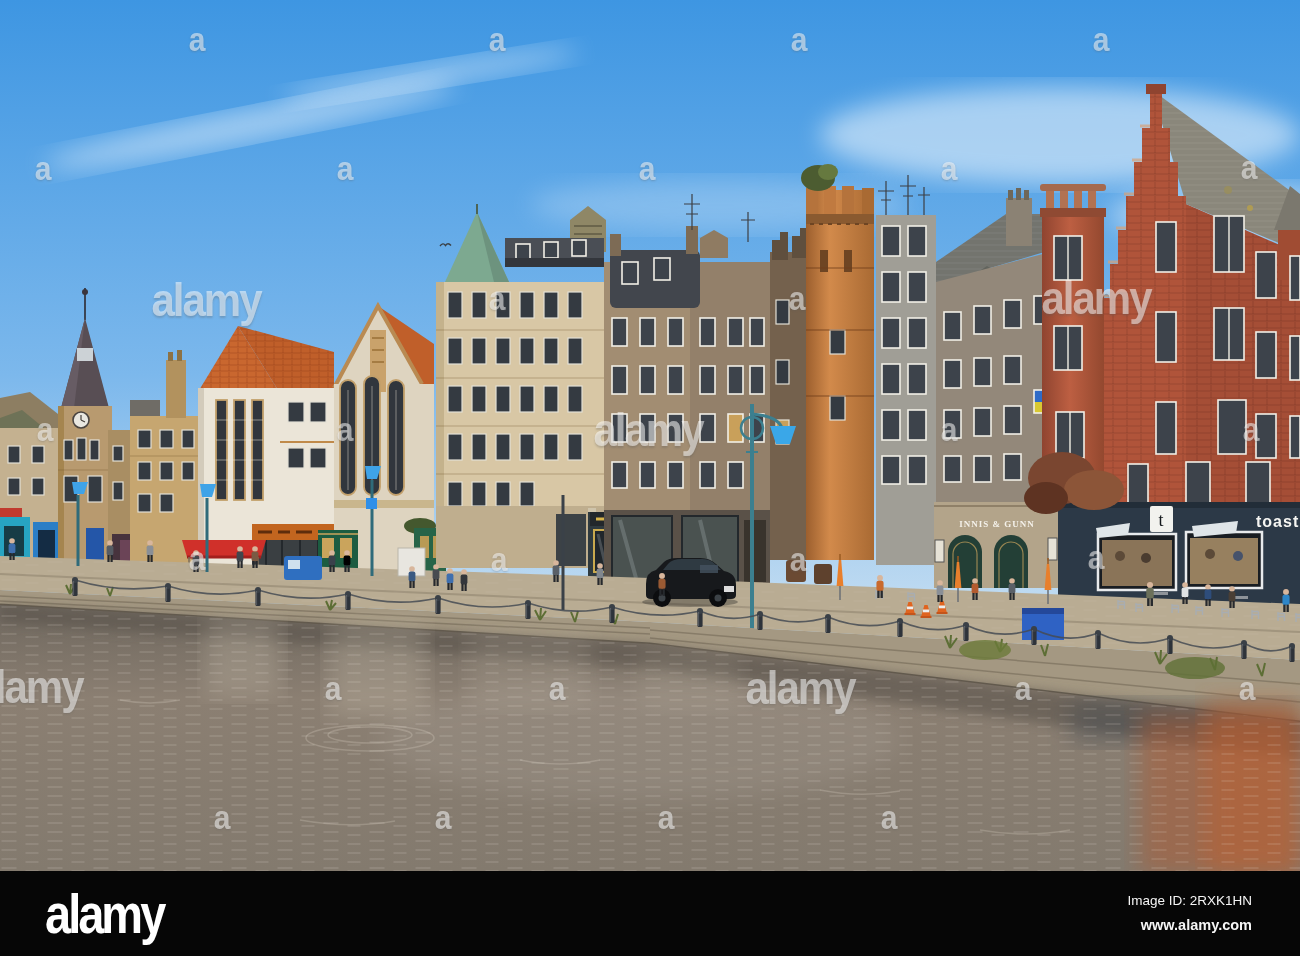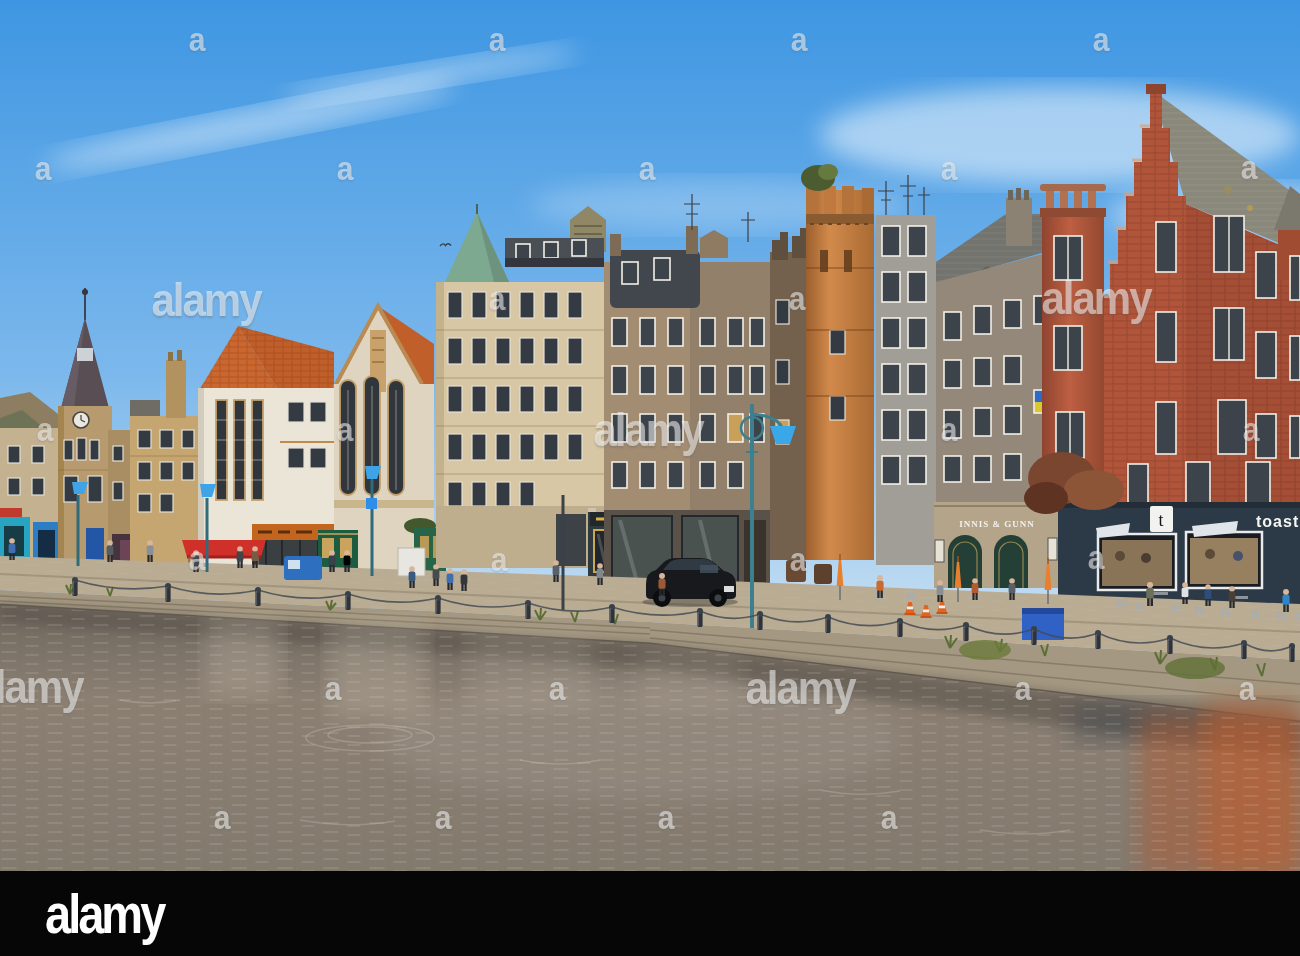--- a/index.html
+++ b/index.html
@@ -660,15 +660,19 @@
   <span class="wma" style="left:1023px;top:689px">a</span>
   <span class="wma" style="left:1247px;top:689px">a</span>
   <span class="wma" style="left:222px;top:818px">a</span>
   <span class="wma" style="left:443px;top:818px">a</span>
   <span class="wma" style="left:666px;top:818px">a</span>
   <span class="wma" style="left:889px;top:818px">a</span>
 </div>
 
 <div class="footer">
   <div class="footer-logo">alamy</div>
+  <div class="footer-meta">
+    <div>Image ID: 2RXK1HN</div>
+    <div class="site">www.alamy.com</div>
+  </div>
 </div>
 
 </div>
 
 </body></html>

